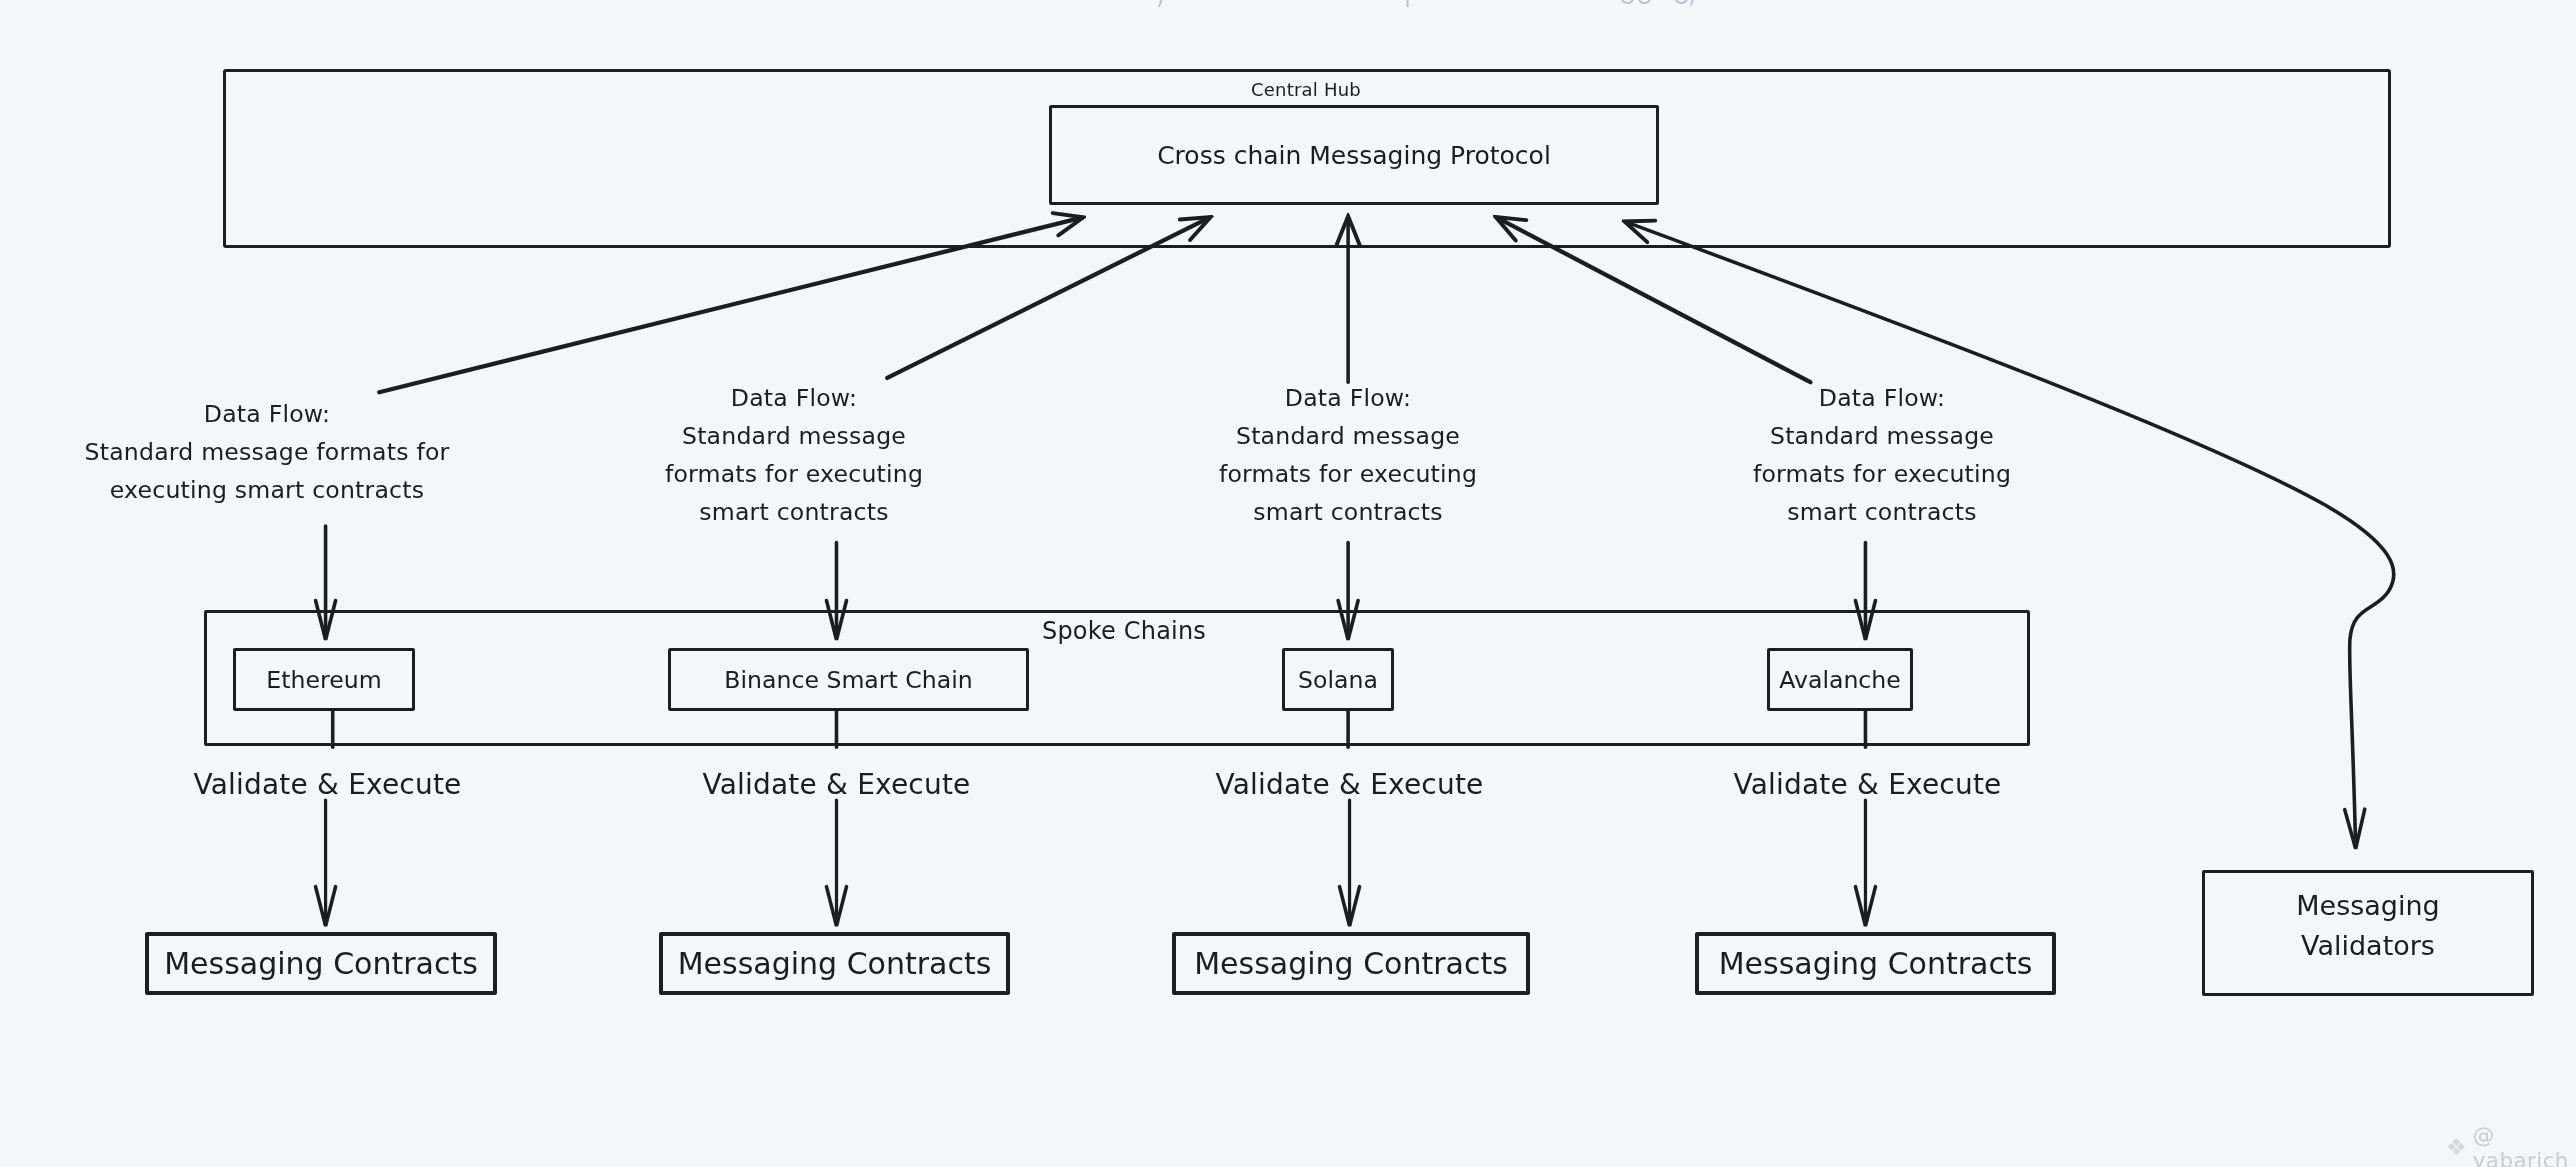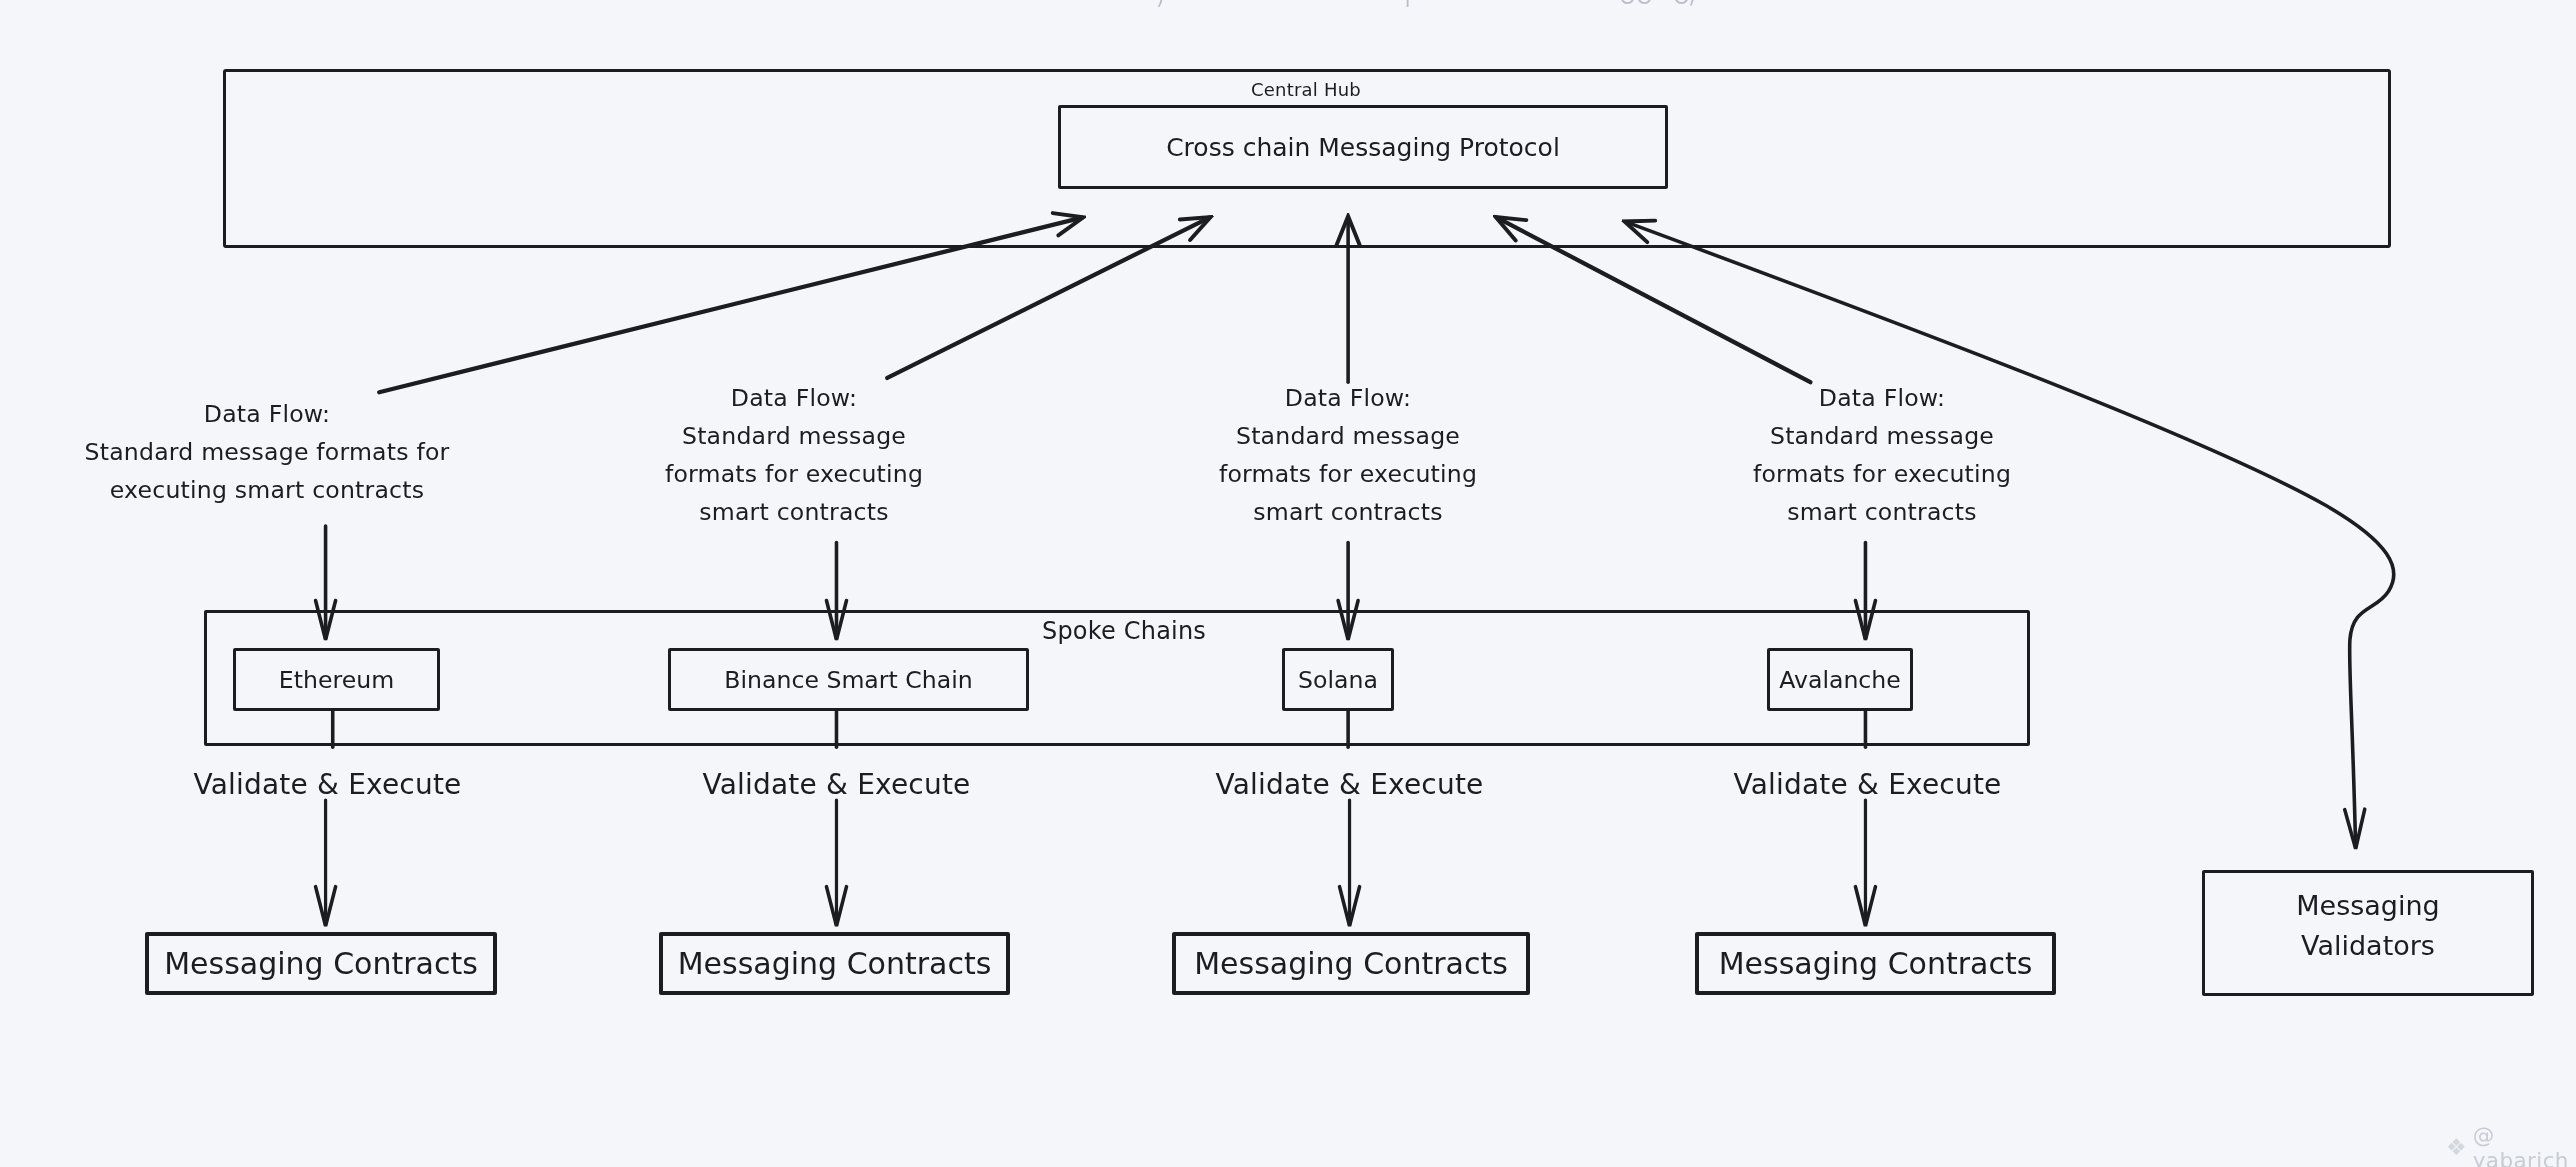--- a/index.html
+++ b/index.html
@@ -13,31 +13,31 @@
     background:#f4f6fa;color:#1c1d21;
   }
   .box{
     position:absolute;border:3.6px solid #1c1d21;border-radius:2.1px;
     background:transparent;box-sizing:border-box;
     display:flex;align-items:center;justify-content:center;text-align:center;
   }
   .label{position:absolute;text-align:center;letter-spacing:0.2px;}
   .hub-outer{left:223px;top:69px;width:2168px;height:179px;border-radius:2.9px;}
   .hub-title{left:1163px;top:79px;width:286px;font-size:18px;}
-  .hub-inner{left:1049px;top:105px;width:610px;height:84px;font-size:25px;margin-left:9px;}
+  .hub-inner{left:1049px;top:105px;width:610px;height:100px;font-size:25px;}
   .spoke-outer{left:204px;top:610px;width:1826px;height:136px;}
   .spoke-title{left:1038px;top:617px;width:172px;font-size:24px;}
   .df{position:absolute;text-align:center;font-size:23.6px;line-height:38px;letter-spacing:0.2px;}
   .df span{display:block;}
   .df1{left:16.5px;top:395px;width:501px;}
   .df2{left:565px;top:379px;width:458px;}
   .df3{left:1119px;top:379px;width:458px;}
   .df4{left:1653px;top:379px;width:458px;}
   .chain{top:648px;height:63px;font-size:23.6px;}
-  .chain-eth{left:233px;width:207px;text-align:center;}
+  .chain-eth{left:233px;width:182px;text-align:center;}
   .chain-bsc{left:656px;width:361px;margin-left:12px;}
   .chain-sol{left:1282px;width:112px;}
   .chain-ava{left:1767px;width:146px;}
   .validate{top:756px;width:429px;font-size:28px;margin-top:12px;}
   .v1{left:113px;} .v2{left:622px;} .v3{left:1135px;} .v4{left:1653px;}
   .mc{top:932px;height:63px;font-size:30px;border-width:4.3px;}
   .mc1{left:145px;width:352px;}
   .mc2{left:659px;width:351px;}
   .mc3{left:1172px;width:358px;}
   .mc4{left:1695px;width:361px;}

